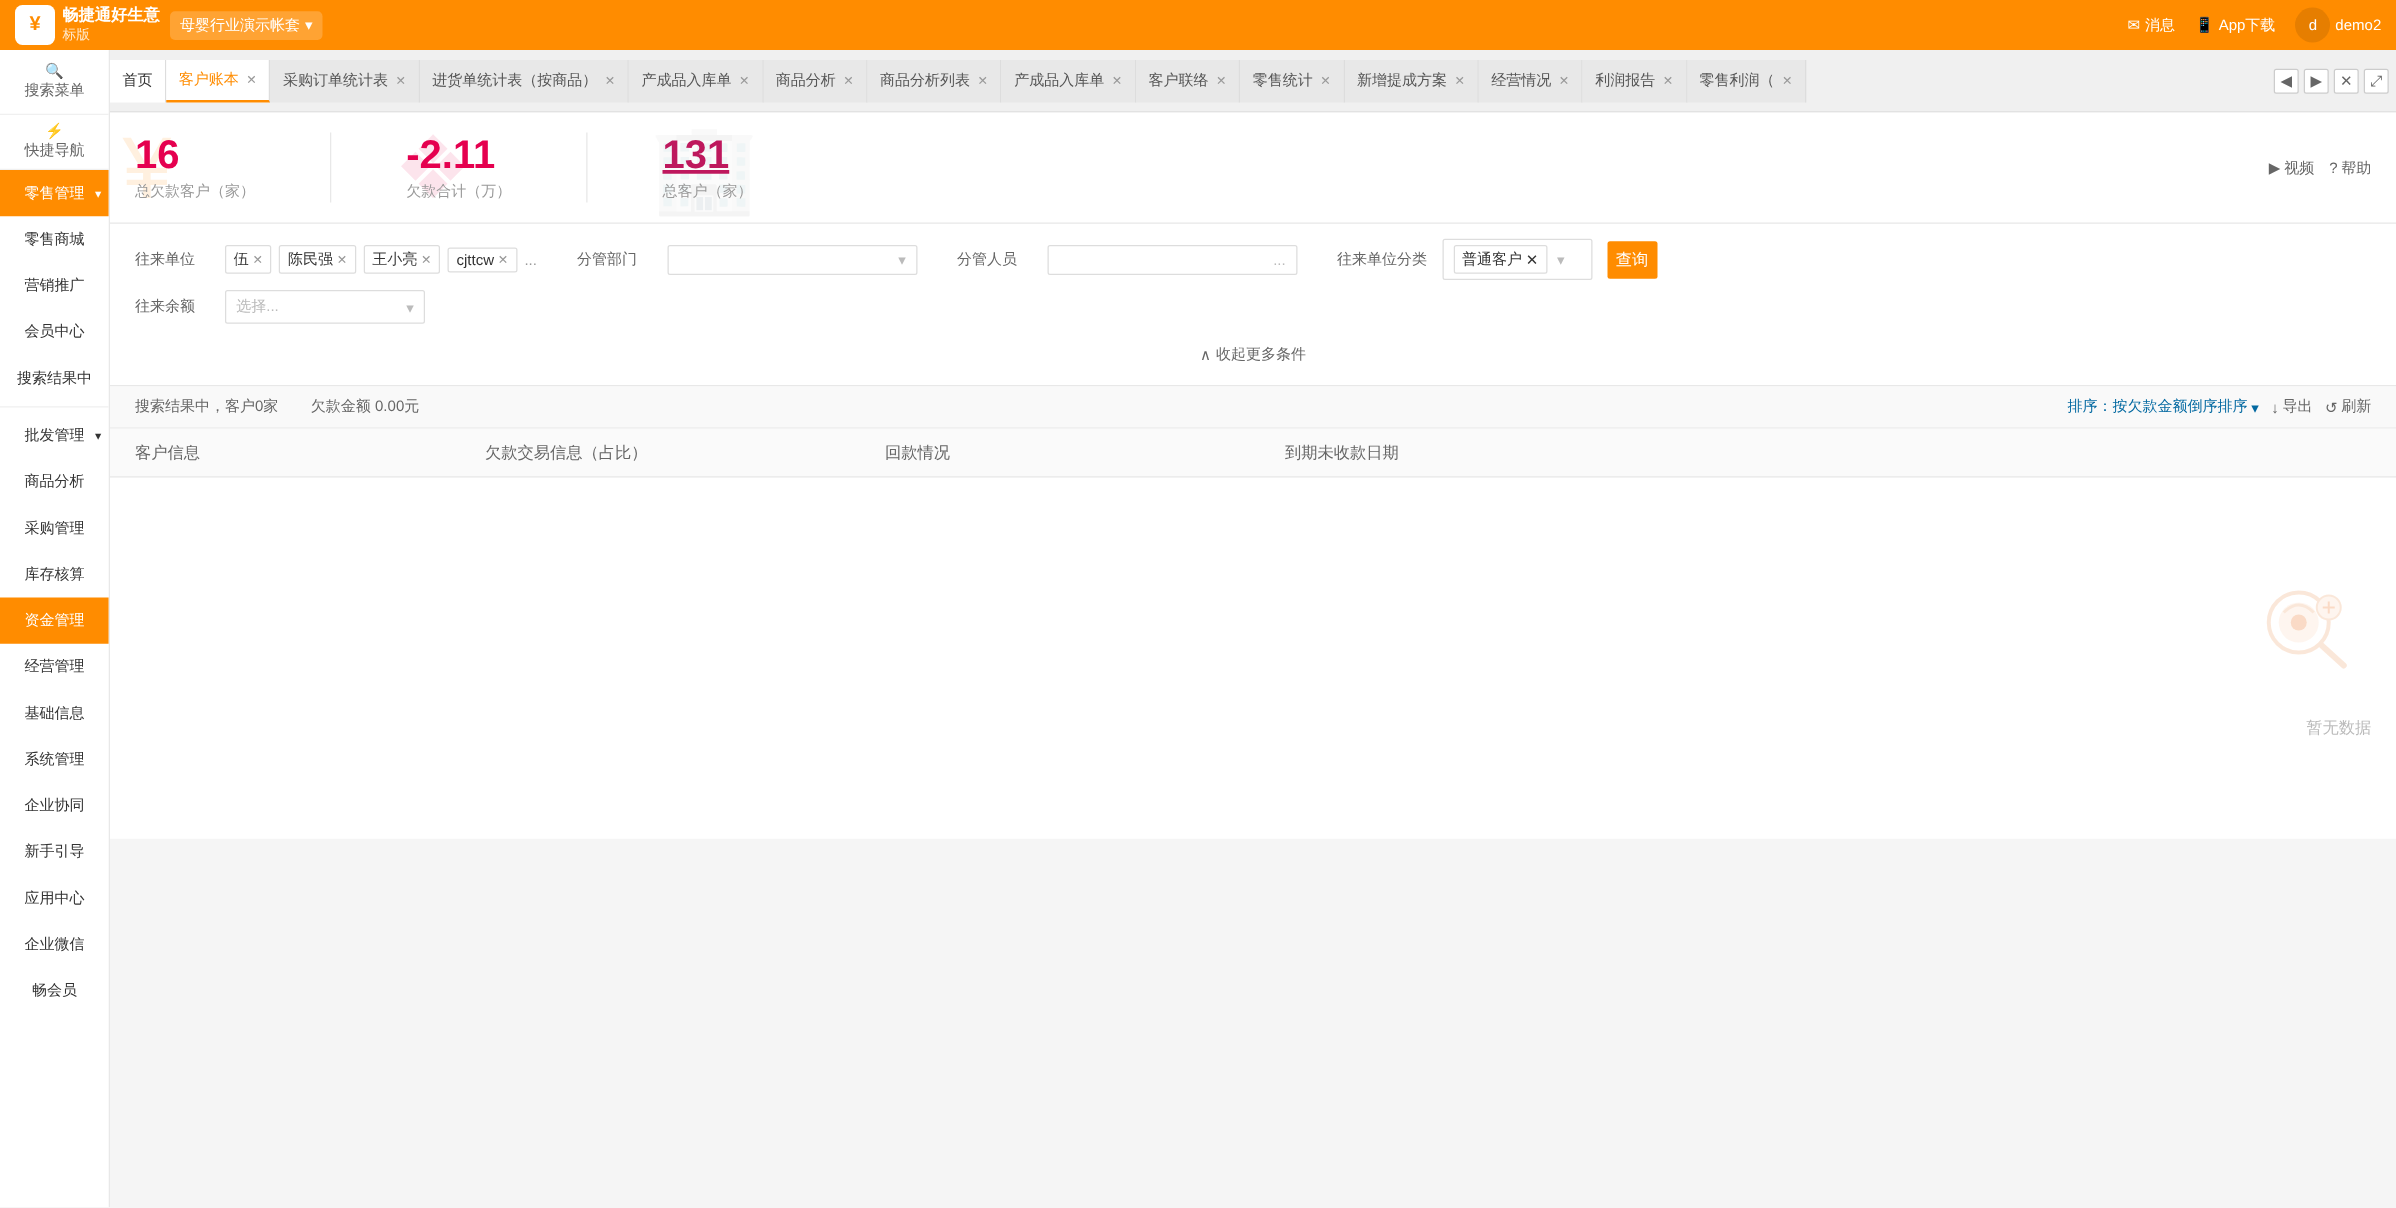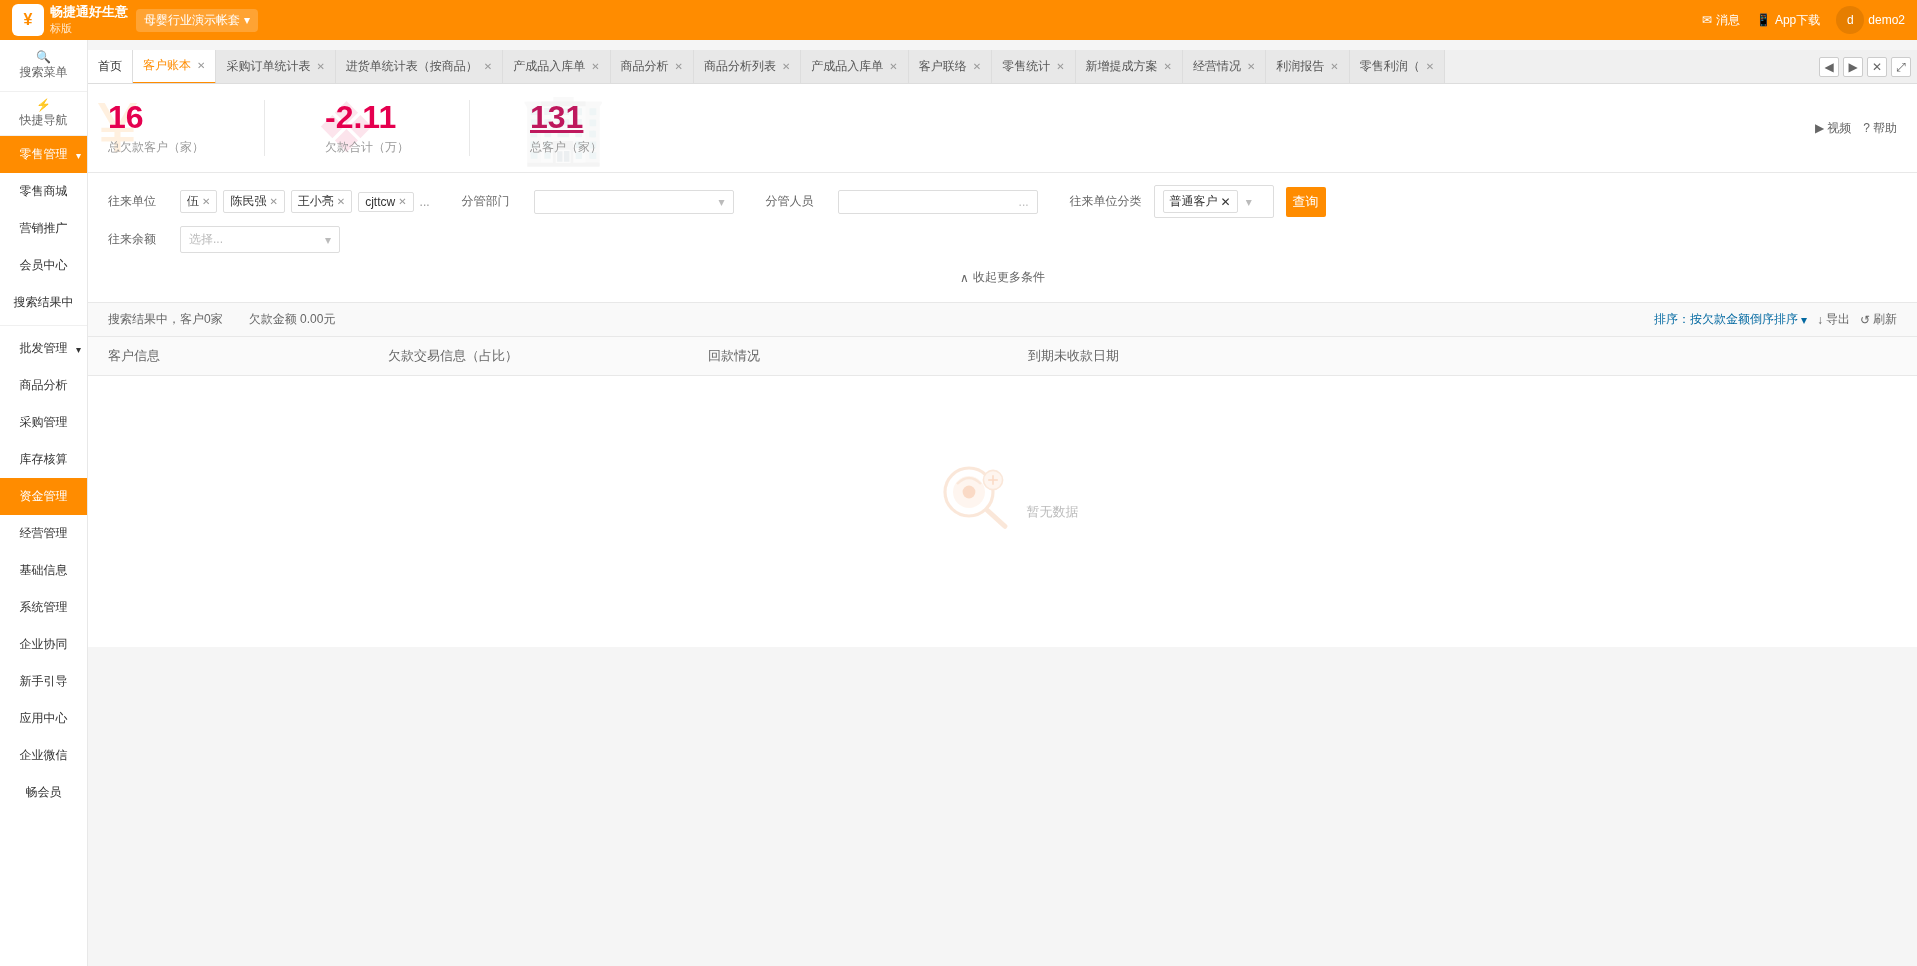--- a/index.html
+++ b/index.html
@@ -30,21 +30,21 @@
     .sidebar-nav { padding: 6px 0; text-align: center; font-size: 12px; color: #666; cursor: pointer; border-bottom: 1px solid #f0f0f0; }
     .sidebar-item { padding: 10px 6px; text-align: center; font-size: 12px; color: #333; cursor: pointer; position: relative; }
     .sidebar-item.active { background: #ff8c00; color: white; }
     .sidebar-item.has-arrow::after { content: '▾'; position: absolute; right: 6px; top: 50%; transform: translateY(-50%); font-size: 10px; }
     .sidebar-divider { height: 1px; background: #f0f0f0; margin: 4px 0; }
 
     
     .content-area { flex: 1; display: flex; flex-direction: column; overflow: hidden; }
 
     
-    .tab-bar { display: flex; align-items: center; background: #f0f0f0; border-bottom: 1px solid #ddd; height: 34px; flex-shrink: 0; overflow: hidden; margin-top: 10px; }
+    .tab-bar { display: flex; align-items: center; background: #f0f0f0; border-bottom: 1px solid #ddd; height: 50px; flex-shrink: 0; overflow: hidden; }
     .tab { display: flex; align-items: center; padding: 0 10px; height: 34px; font-size: 12px; cursor: pointer; white-space: nowrap; border-right: 1px solid #ddd; background: #e8e8e8; color: #555; gap: 4px; flex-shrink: 0; }
     .tab.active { background: white; color: #ff8c00; border-bottom: 2px solid #ff8c00; }
     .tab.home { background: white; color: #333; }
     .tab .close-btn { color: #999; font-size: 10px; cursor: pointer; margin-left: 2px; }
     .tab-actions { display: flex; align-items: center; margin-left: auto; padding: 0 6px; gap: 4px; }
     .tab-action-btn { width: 20px; height: 20px; display: flex; align-items: center; justify-content: center; cursor: pointer; color: #666; font-size: 12px; border: 1px solid #ccc; border-radius: 2px; background: white; }
 
     
     .page-content { flex: 1; overflow-y: auto; background: #f5f5f5; padding: 0; }
 
@@ -84,21 +84,21 @@
 
     
     .data-table { background: white; }
     .table-header { display: flex; padding: 10px 20px; background: #fafafa; border-bottom: 1px solid #e8e8e8; font-size: 13px; color: #666; font-weight: normal; }
     .col-customer { flex: 0 0 280px; }
     .col-debt { flex: 0 0 320px; }
     .col-repay { flex: 0 0 320px; }
     .col-date { flex: 1; }
 
     
-    .empty-state { display: flex; flex-direction: row; align-items: center; justify-content: center; padding: 80px 20px; color: #bbb; font-size: 13px; }
+    .empty-state { display: flex; flex-direction: column; align-items: flex-end; justify-content: center; padding: 80px 20px; color: #bbb; font-size: 13px; }
     .empty-icon { font-size: 80px; margin-bottom: 12px; opacity: 0.4; }
     .empty-icon svg { width: 100px; height: 80px; }
 
     
     ::-webkit-scrollbar { width: 6px; height: 6px; }
     ::-webkit-scrollbar-track { background: #f1f1f1; }
     ::-webkit-scrollbar-thumb { background: #ccc; border-radius: 3px; }
   </style>
 </head>
 <body>

